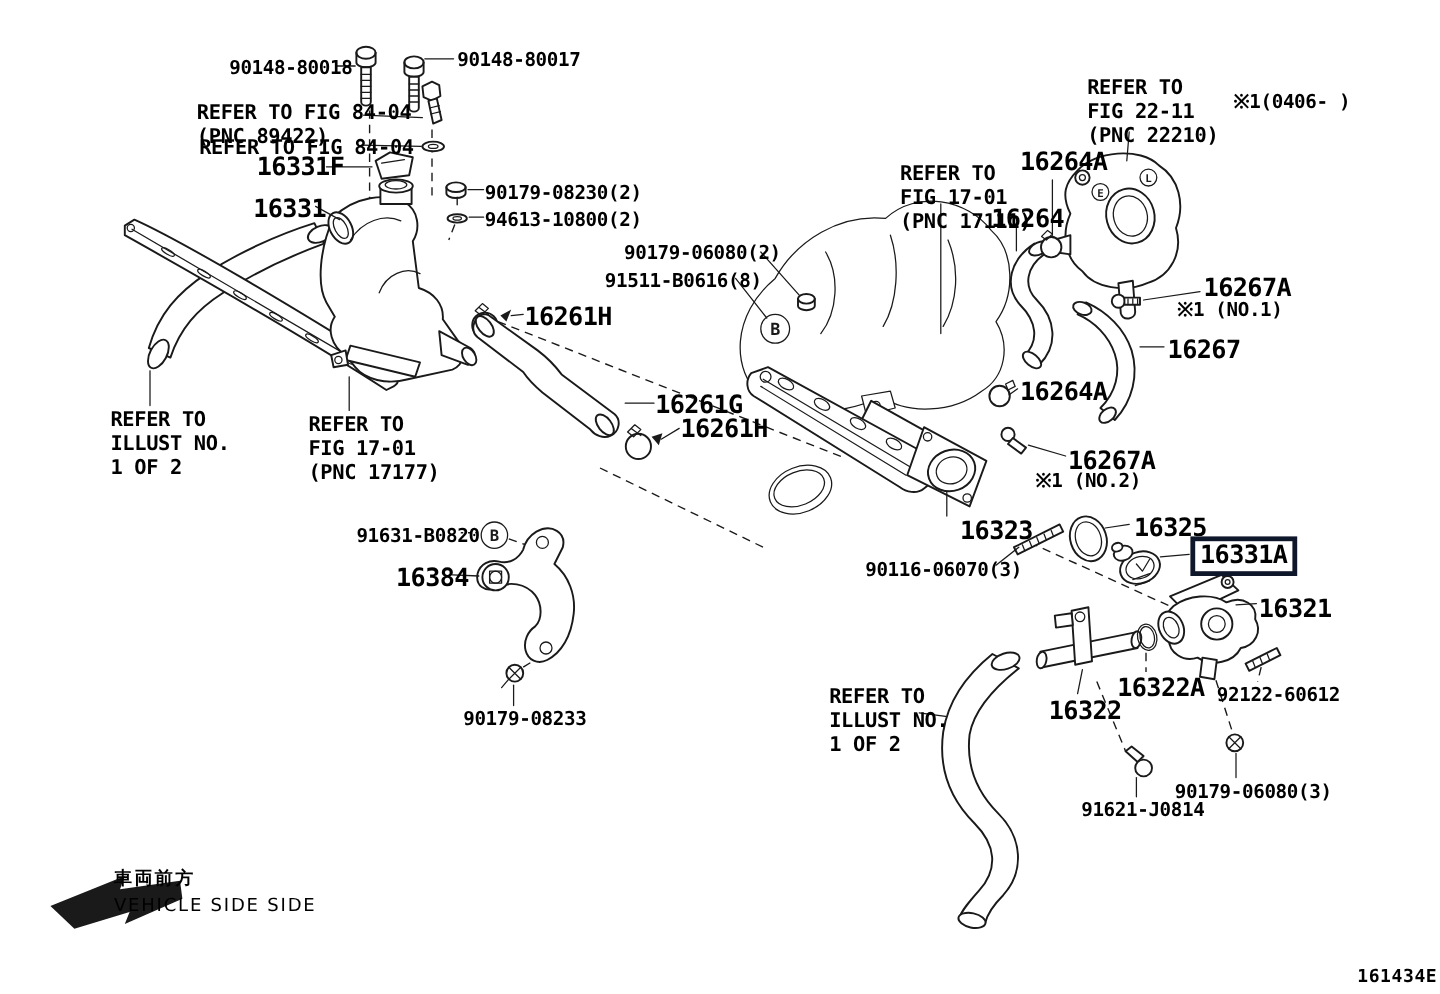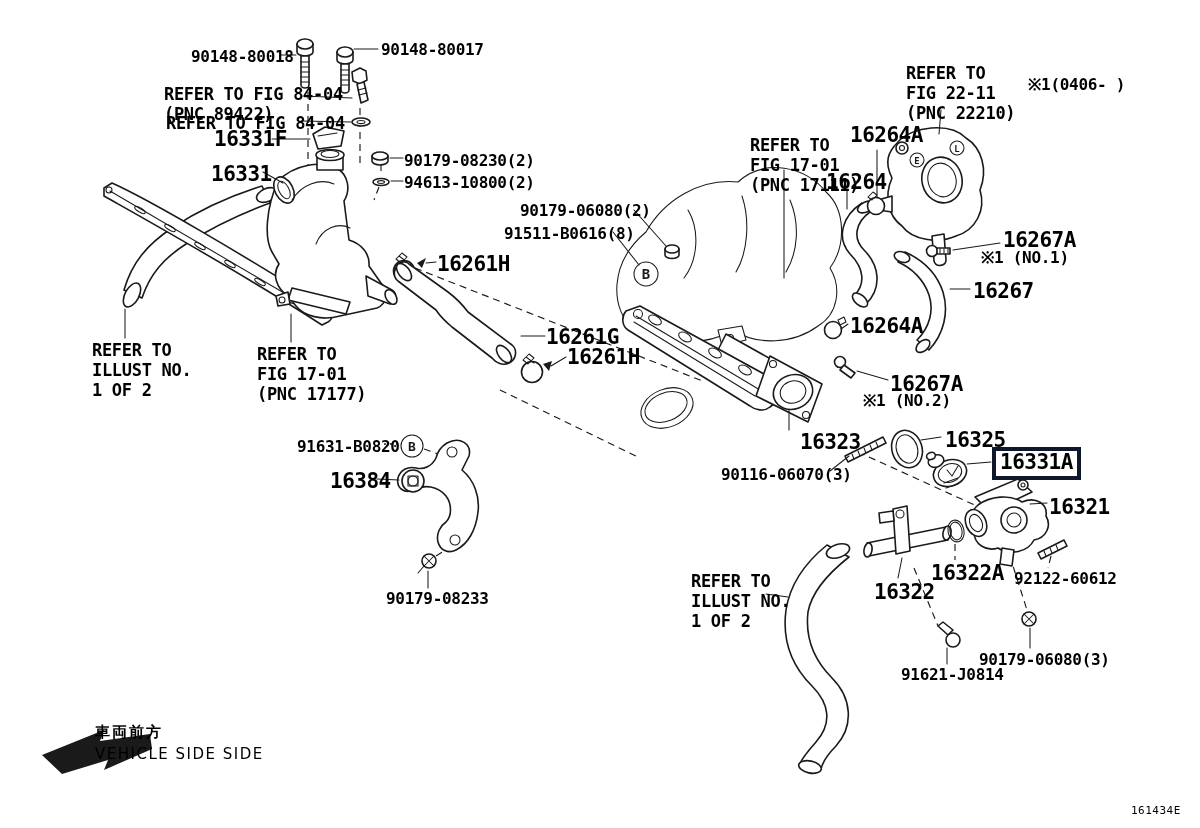--- a/index.html
+++ b/index.html
@@ -5,21 +5,21 @@
   html,body{margin:0;padding:0;background:#fff;}
   .stage{position:relative;width:1200px;height:828px;background:#ffffff;overflow:hidden;
          font-family:"DejaVu Sans Mono", monospace;}
   .stage svg{position:absolute;left:0;top:0;}
   .lab{position:absolute;color:#000;font-weight:bold;white-space:pre-line;line-height:1.12;}
   .lg{font-size:21px;letter-spacing:-0.5px;}
   .md{font-size:16px;letter-spacing:-0.3px;}
   .sm{font-size:17px;letter-spacing:-0.3px;line-height:1.18;}
   .jp{font-family:"DejaVu Sans",sans-serif;font-size:15px;font-weight:bold;letter-spacing:2px;}
   .en{font-family:"DejaVu Sans",sans-serif;font-size:15px;font-weight:normal;letter-spacing:1.5px;}
-  .code{font-size:11px;font-weight:normal;letter-spacing:0.5px;}
+  .code{font-size:15px;font-weight:bold;letter-spacing:0.5px;}
   .boxed{border:4px solid #0f172a;padding:0 4px 1px 4px;background:#fff;}
   
   .ln{fill:none;stroke:#1a1a1a;stroke-width:1.6;stroke-linecap:round;stroke-linejoin:round;}
   .tn{fill:none;stroke:#1a1a1a;stroke-width:1.05;stroke-linecap:round;stroke-linejoin:round;}
   .fw{fill:#ffffff;stroke:#1a1a1a;stroke-width:1.6;stroke-linejoin:round;}
   .ft{fill:#ffffff;stroke:#1a1a1a;stroke-width:1.05;stroke-linejoin:round;}
   .dash{fill:none;stroke:#1a1a1a;stroke-width:1.15;stroke-dasharray:7 5;}
   .dot{fill:none;stroke:#1a1a1a;stroke-width:1.3;stroke-dasharray:2 4;}
   .blk{fill:#1a1a1a;stroke:none;}
   .glyph{font-family:"DejaVu Sans Mono",monospace;font-weight:bold;fill:#1a1a1a;}

